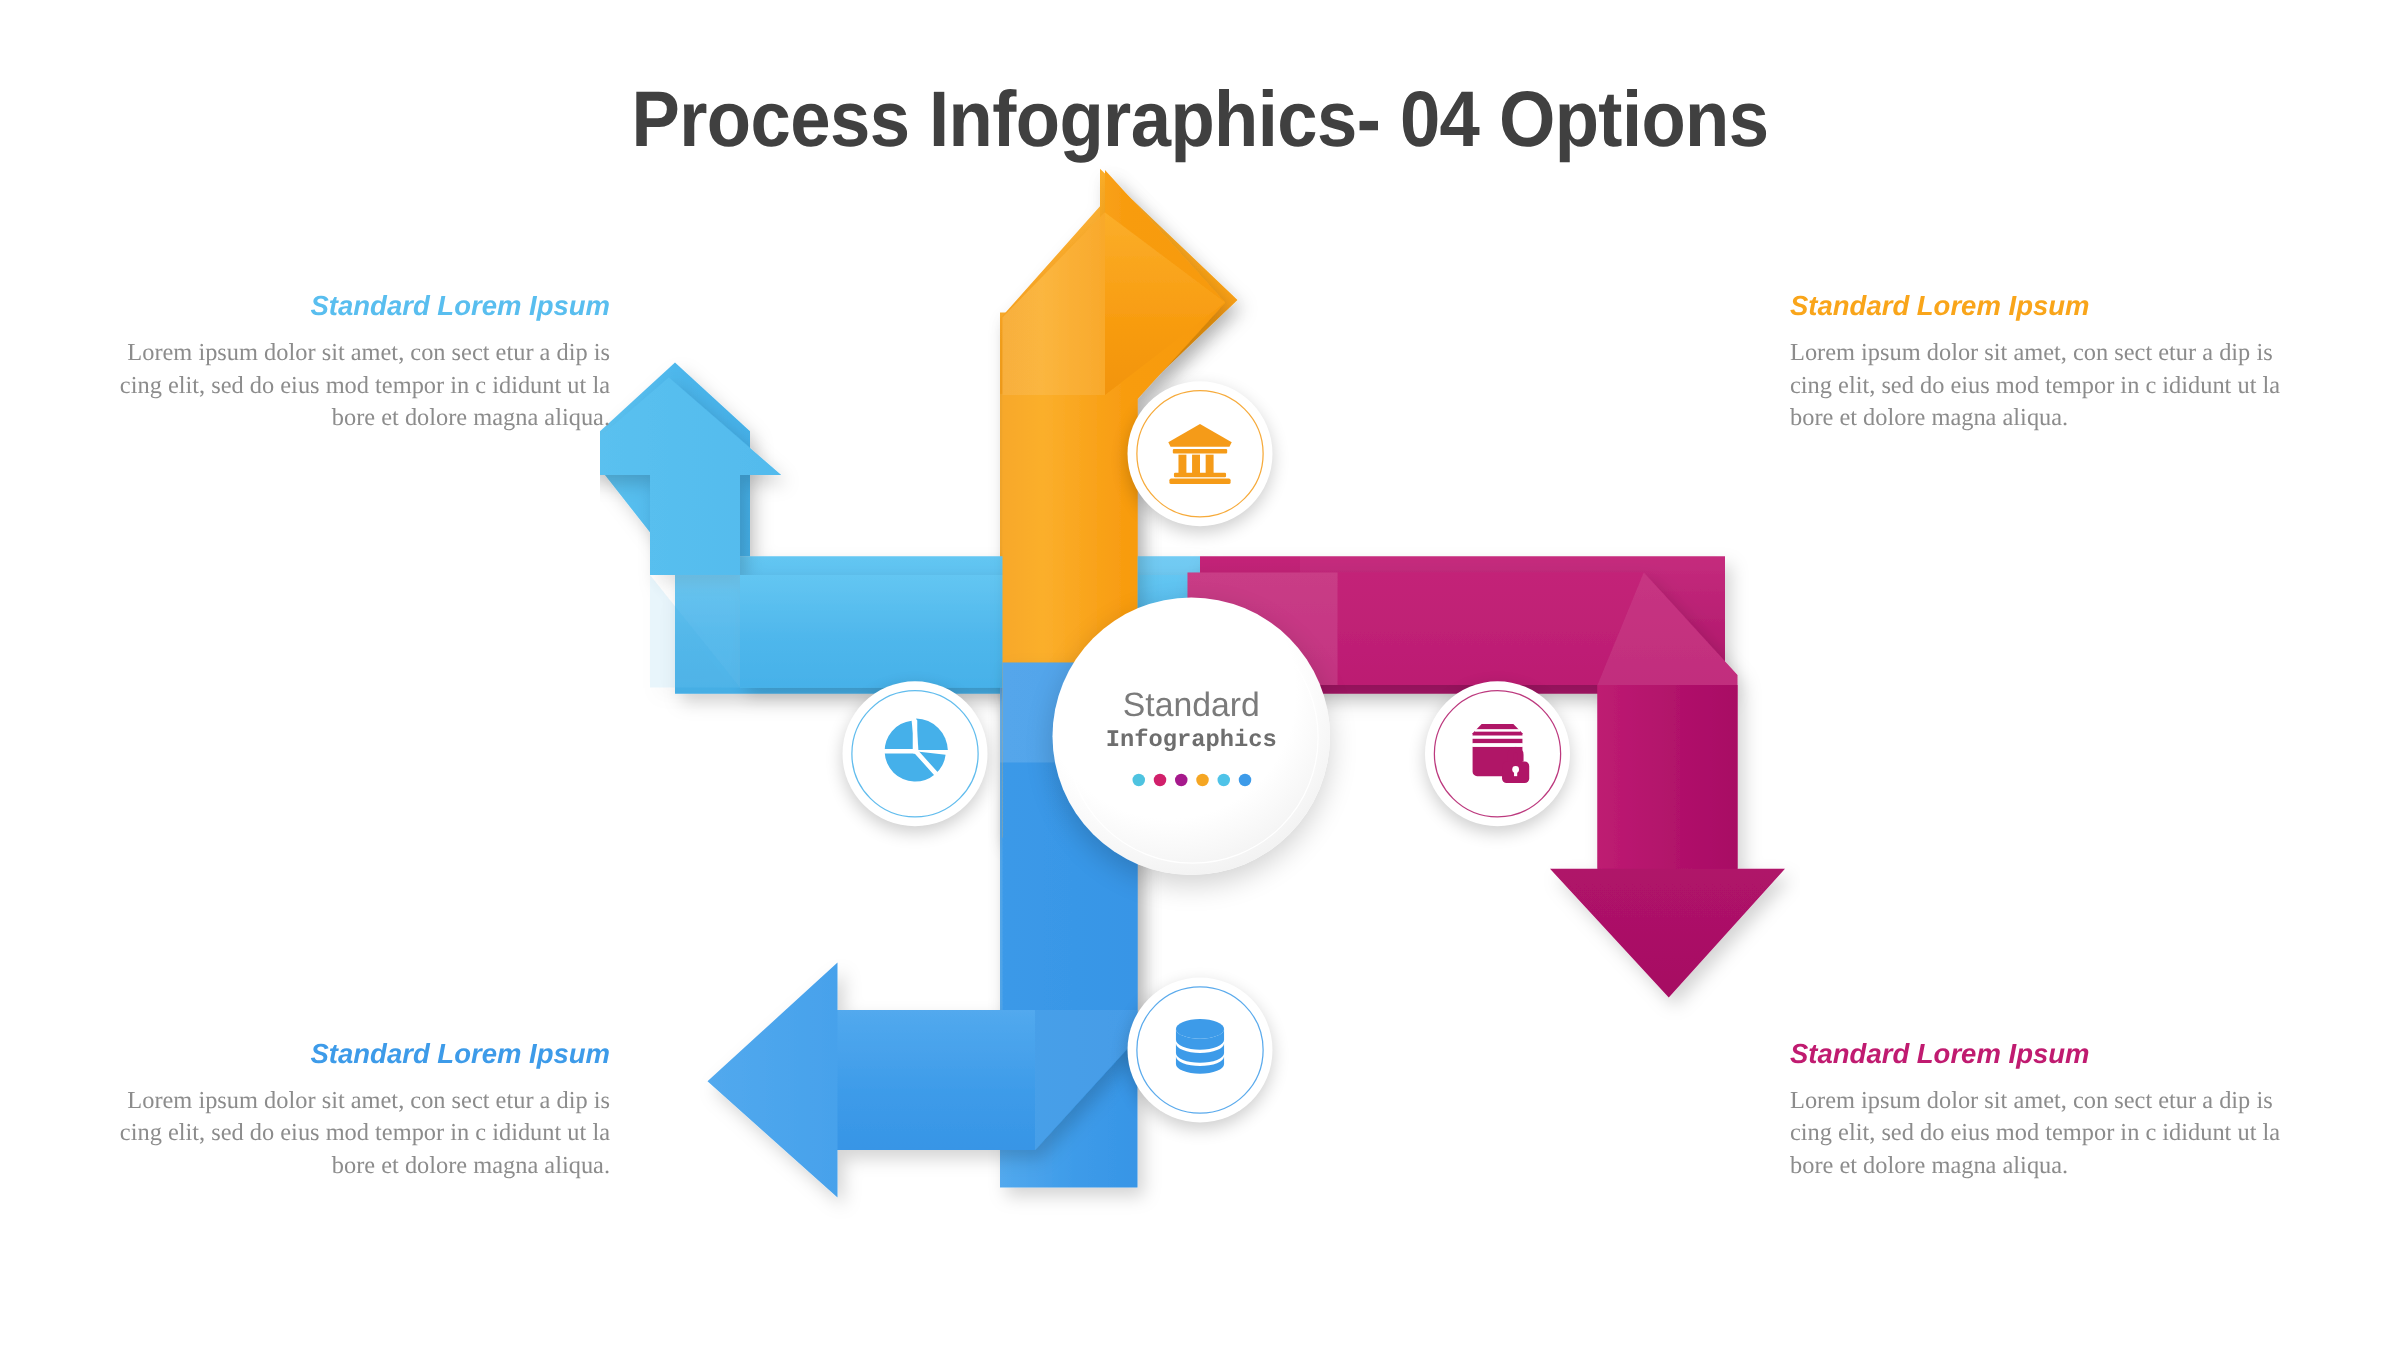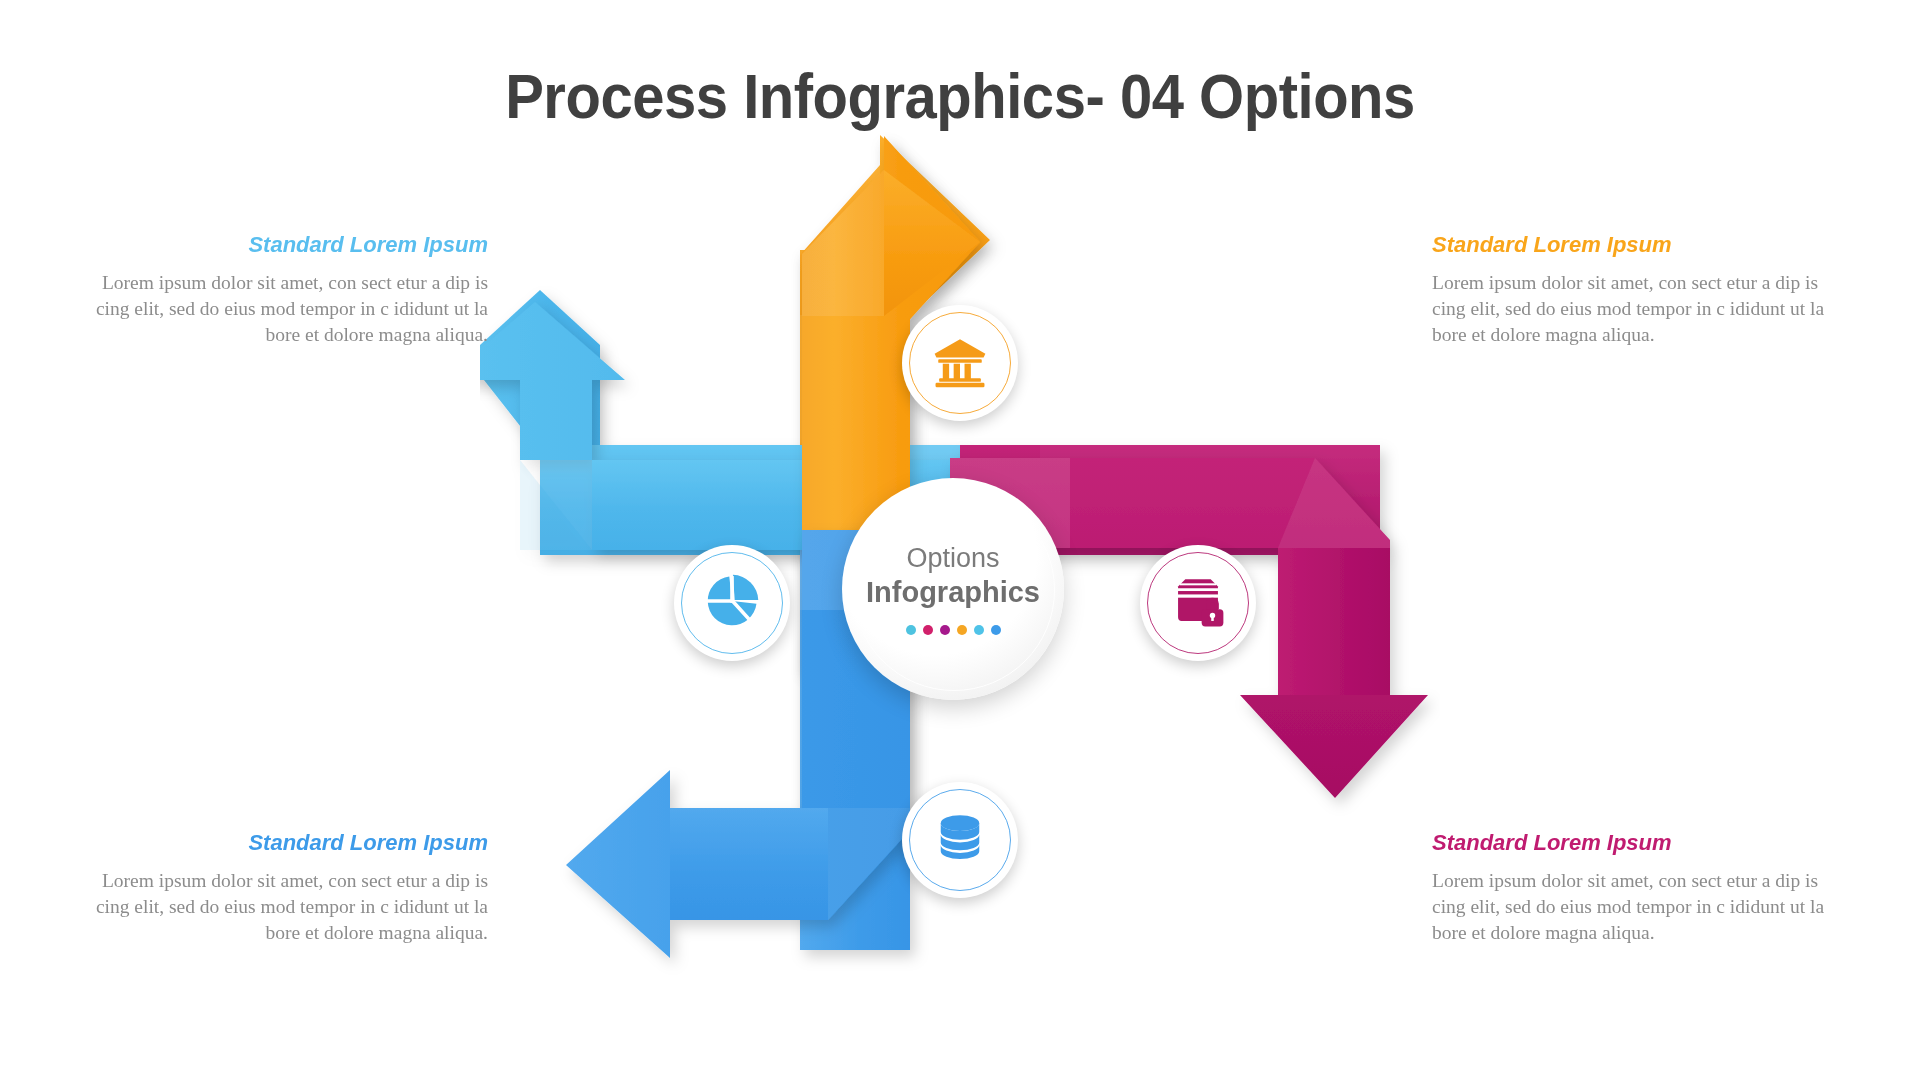--- a/index.html
+++ b/index.html
@@ -124,22 +124,22 @@
     pointer-events: none;
   }
   #hub-line1 {
     font-family: "Liberation Sans", sans-serif;
     font-size: 27px;
     font-weight: normal;
     color: #7b7b7b;
     line-height: 1.18;
   }
   #hub-line2 {
-    font-family: Liberation Sans, sans-serif;
-    font-size: 29px;
+    font-family: Liberation Mono, monospace;
+    font-size: 19px;
     font-weight: bold;
     color: #6e6e6e;
     line-height: 1.18;
   }
   #hub-dots {
     display: flex;
     gap: 7px;
     margin-top: 16px;
   }
   #hub-dots .dot {
@@ -360,21 +360,21 @@
     <svg width="56" height="56" viewBox="0 0 64 64" fill="currentColor" aria-hidden="true">
       <ellipse cx="32" cy="15" rx="22" ry="9"></ellipse>
       <path d="M10 15 L10 25 A22 9 0 0 0 54 25 L54 15 A22 9 0 0 1 10 15 Z"></path>
       <path d="M10 28 L10 37 A22 9 0 0 0 54 37 L54 28 A22 9 0 0 1 10 28 Z"></path>
       <path d="M10 40 L10 47 A22 9 0 0 0 54 47 L54 40 A22 9 0 0 1 10 40 Z"></path>
     </svg>
   </span>
 </div>
 
 <div id="center-hub">
-  <div id="hub-line1">Options</div>
+  <div id="hub-line1">Standard</div>
   <div id="hub-line2">Infographics</div>
   <div id="hub-dots">
       <span class="dot" style="background: rgb(78, 195, 224);"></span>
       <span class="dot" style="background: rgb(209, 32, 107);"></span>
       <span class="dot" style="background: rgb(166, 25, 140);"></span>
       <span class="dot" style="background: rgb(245, 166, 35);"></span>
       <span class="dot" style="background: rgb(79, 195, 232);"></span>
       <span class="dot" style="background: rgb(61, 155, 233);"></span>
     </div>
 </div>

